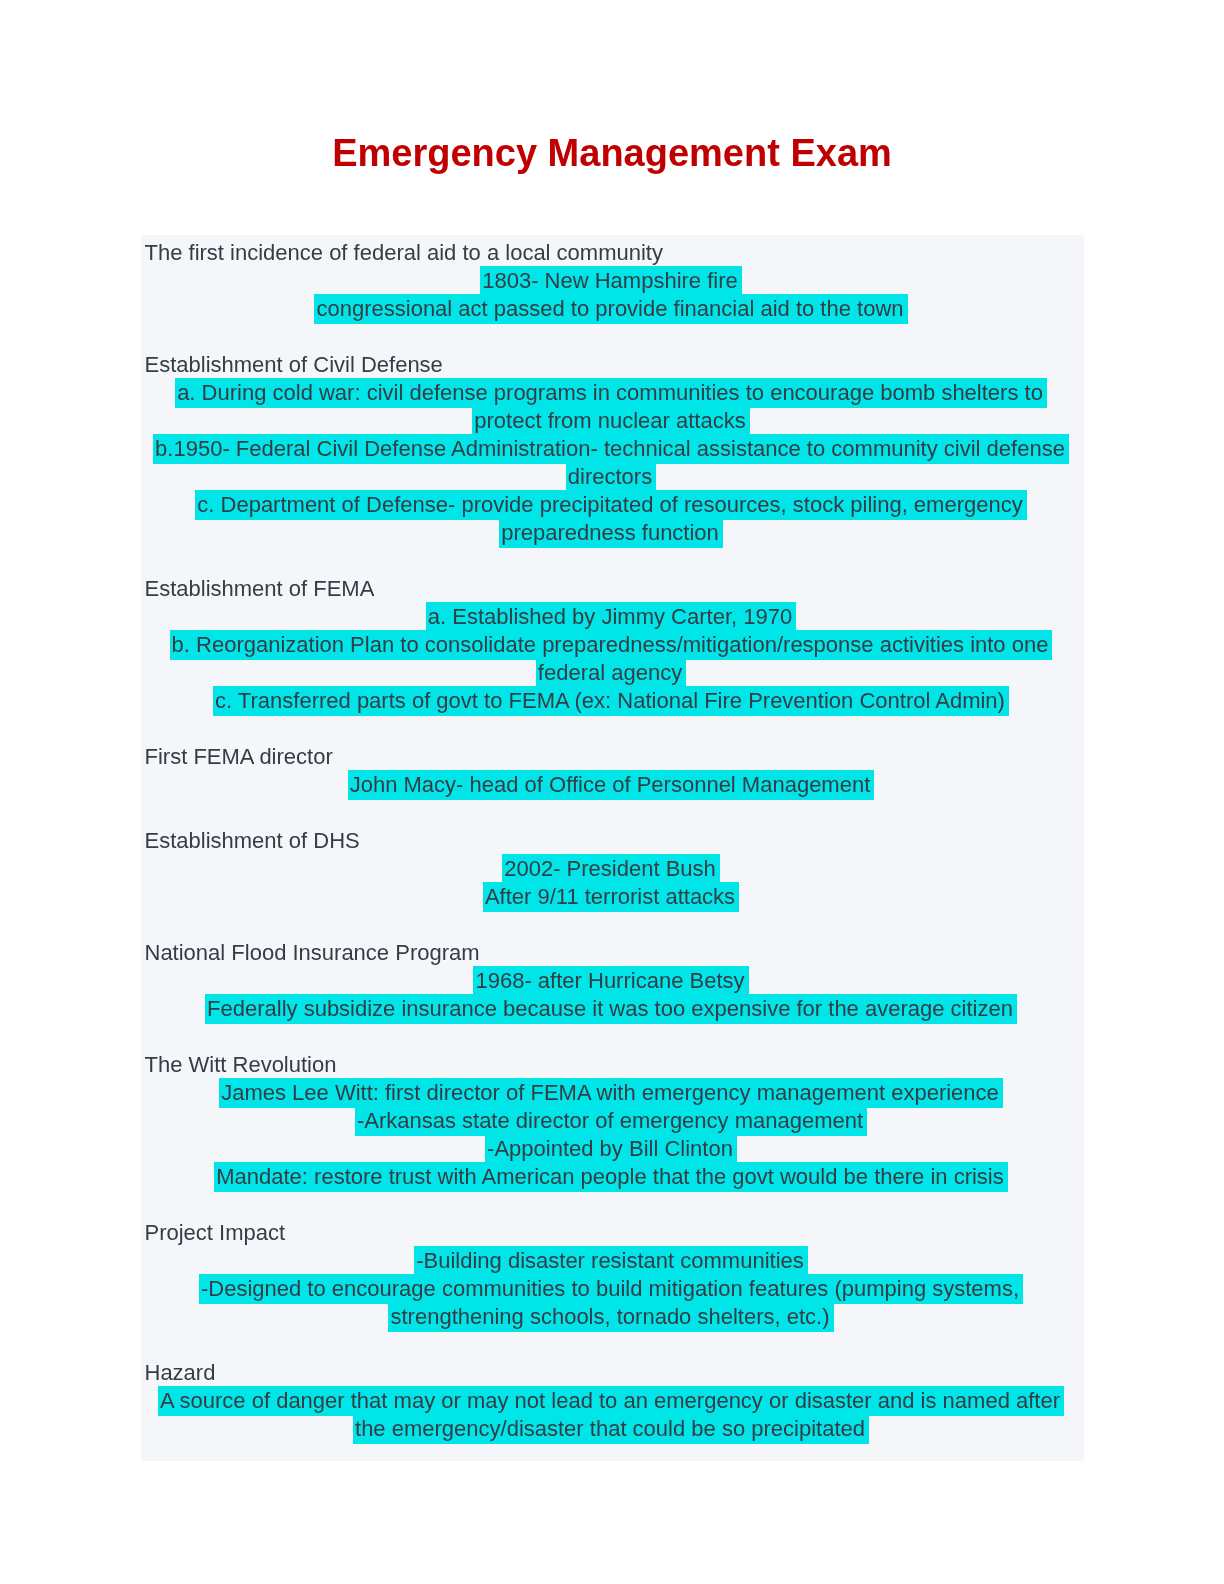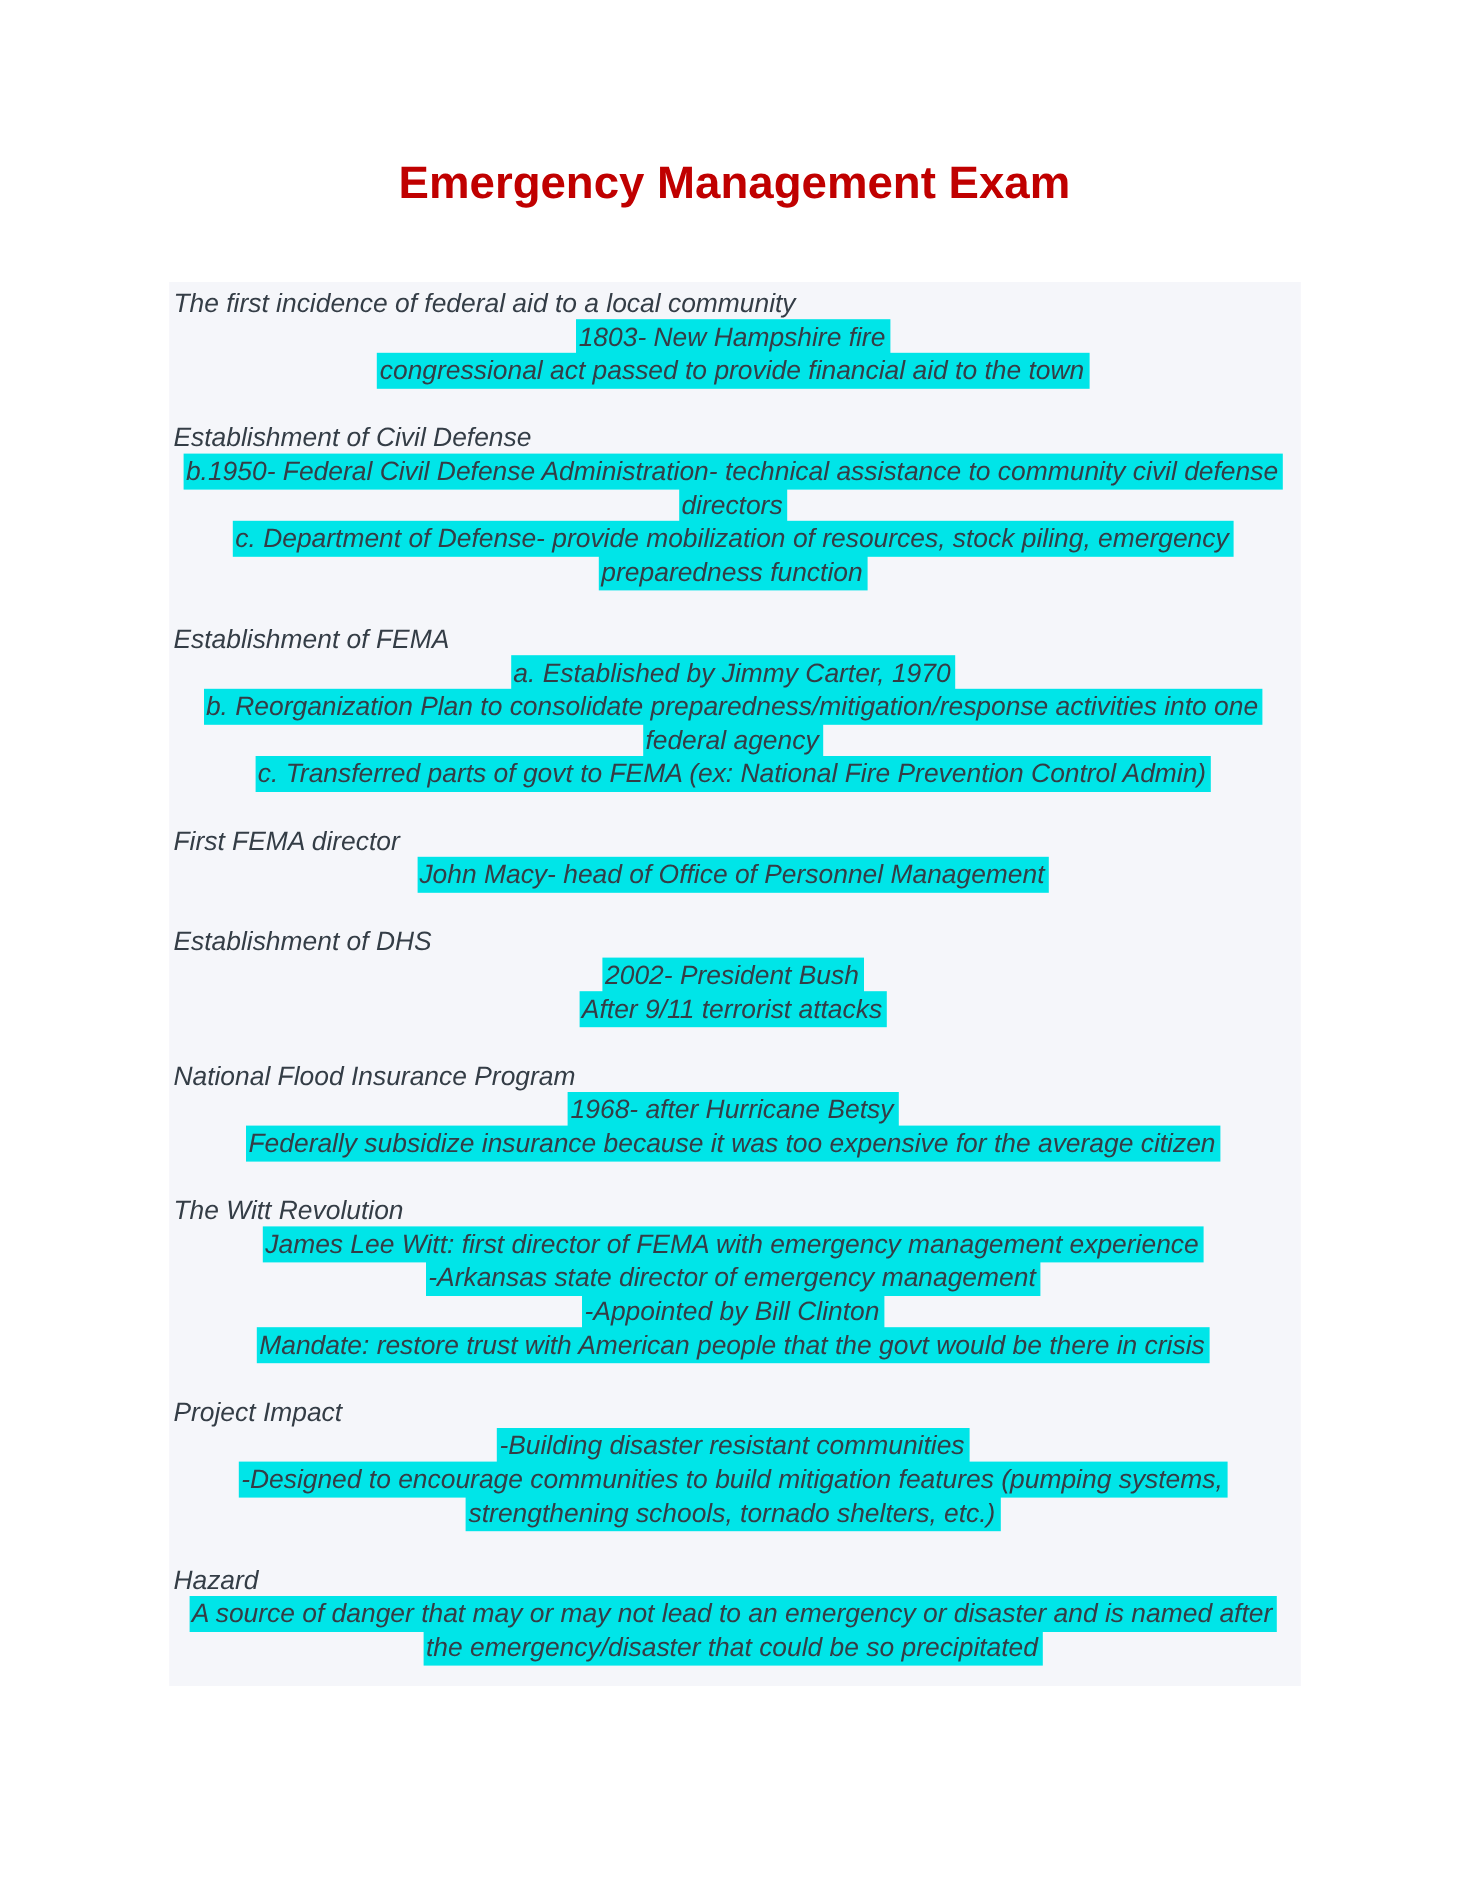--- a/index.html
+++ b/index.html
@@ -28,21 +28,21 @@
     letter-spacing: 0px;
     color: var(--title-color);
   }
   .content-panel {
     width: 943px;
     margin: 60px auto 0 auto;
     background: var(--panel-bg);
     padding: 4px 6px 6px 4px;
     color: var(--text-color);
   }
-  .qa-section { margin-bottom: 28px; font-style: italic; }
+  .qa-section { margin-bottom: 28px; }
   .qa-section:last-child { margin-bottom: 12px; }
   .question-text {
     font-size: 22px;
     line-height: 28px;
     color: var(--text-color);
   }
   .answer-line {
     font-size: 22px;
     line-height: 28px;
     text-align: center;
@@ -63,22 +63,23 @@
 
   <div class="content-panel" id="content-panel">
   <div class="qa-section">
     <div class="question-text">The first incidence of federal aid to a local community</div>
   <div class="answer-line"><span class="hl">1803- New Hampshire fire</span></div>
         <div class="answer-line"><span class="hl">congressional act passed to provide financial aid to the town</span></div>
       </div>
 
   <div class="qa-section">
     <div class="question-text">Establishment of Civil Defense</div>
+  <div class="answer-line"><span class="hl">a. During cold war: civil defense programs in communities to encourage bomb shelters to protect from nuclear attacks</span></div>
         <div class="answer-line"><span class="hl">b.1950- Federal Civil Defense Administration- technical assistance to community civil defense directors</span></div>
-        <div class="answer-line"><span class="hl">c. Department of Defense- provide mobilization of resources, stock piling, emergency preparedness function</span></div>
+        <div class="answer-line"><span class="hl">c. Department of Defense- provide precipitated of resources, stock piling, emergency preparedness function</span></div>
       </div>
 
   <div class="qa-section">
     <div class="question-text">Establishment of FEMA</div>
   <div class="answer-line"><span class="hl">a. Established by Jimmy Carter, 1970</span></div>
         <div class="answer-line"><span class="hl">b. Reorganization Plan to consolidate preparedness/mitigation/response activities into one federal agency</span></div>
         <div class="answer-line"><span class="hl">c. Transferred parts of govt to FEMA (ex: National Fire Prevention Control Admin)</span></div>
       </div>
 
   <div class="qa-section">

